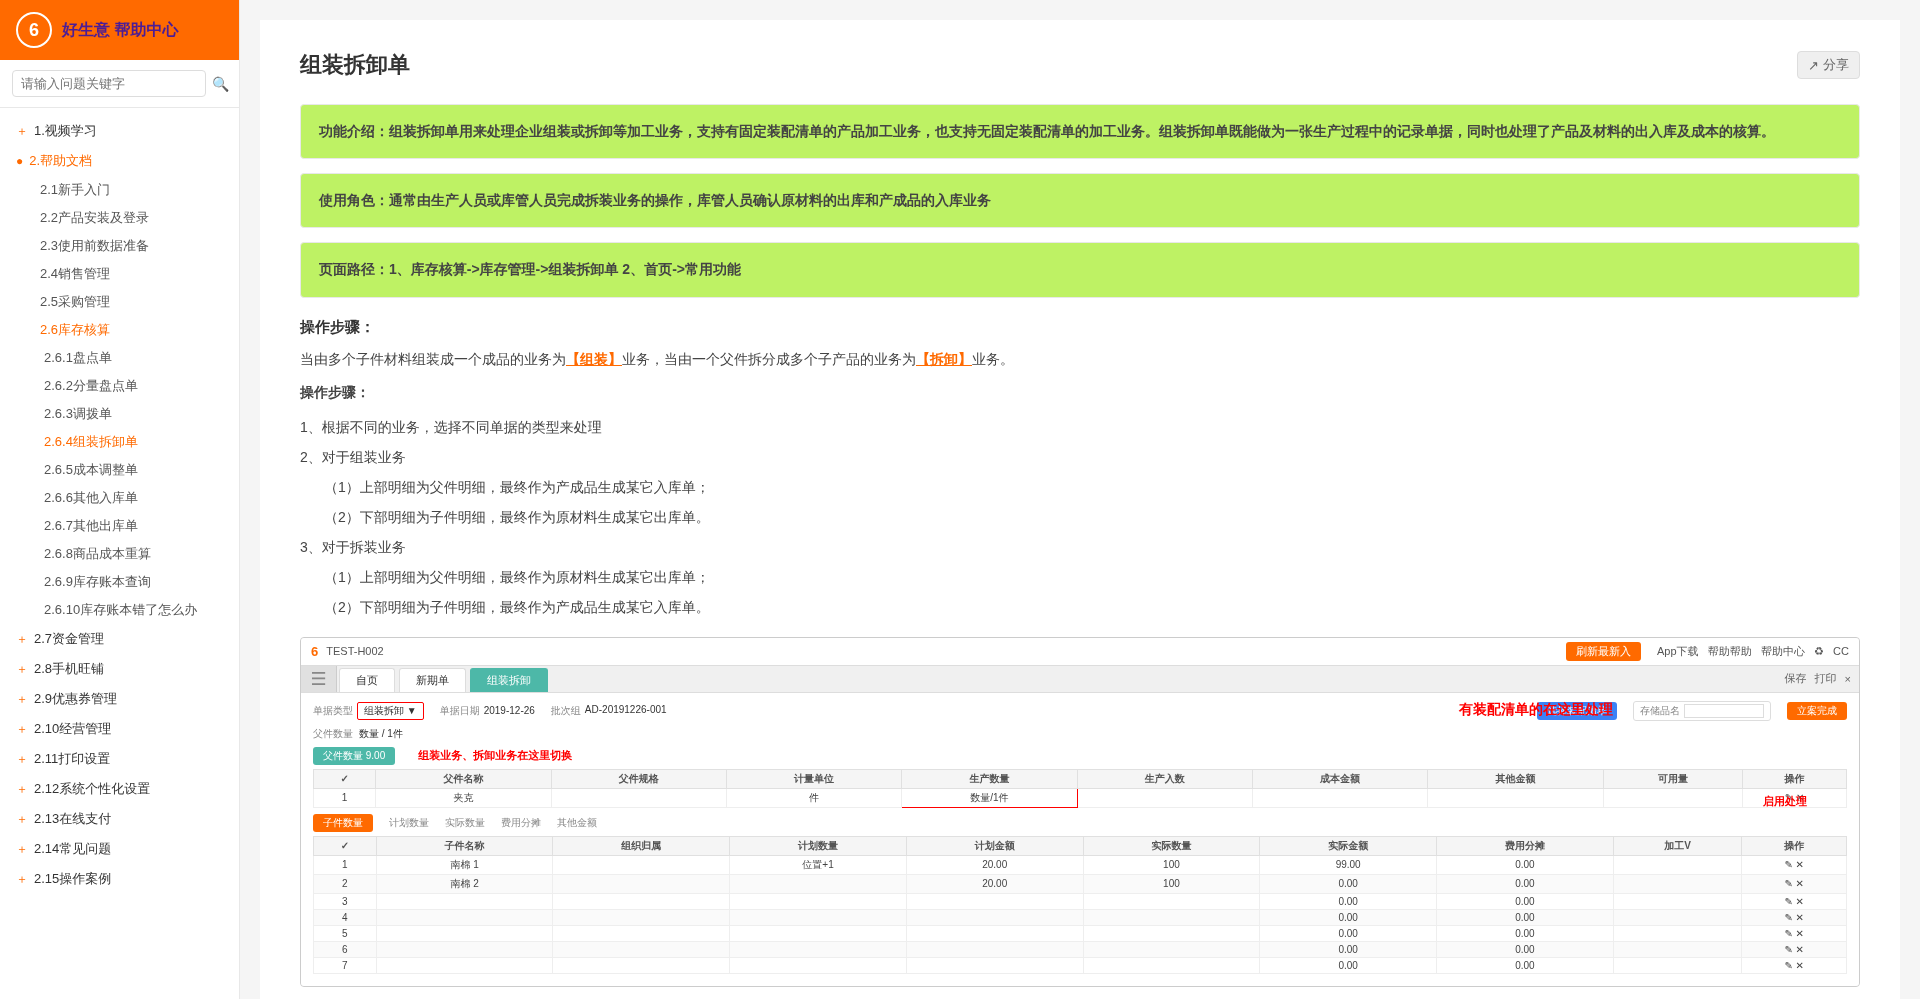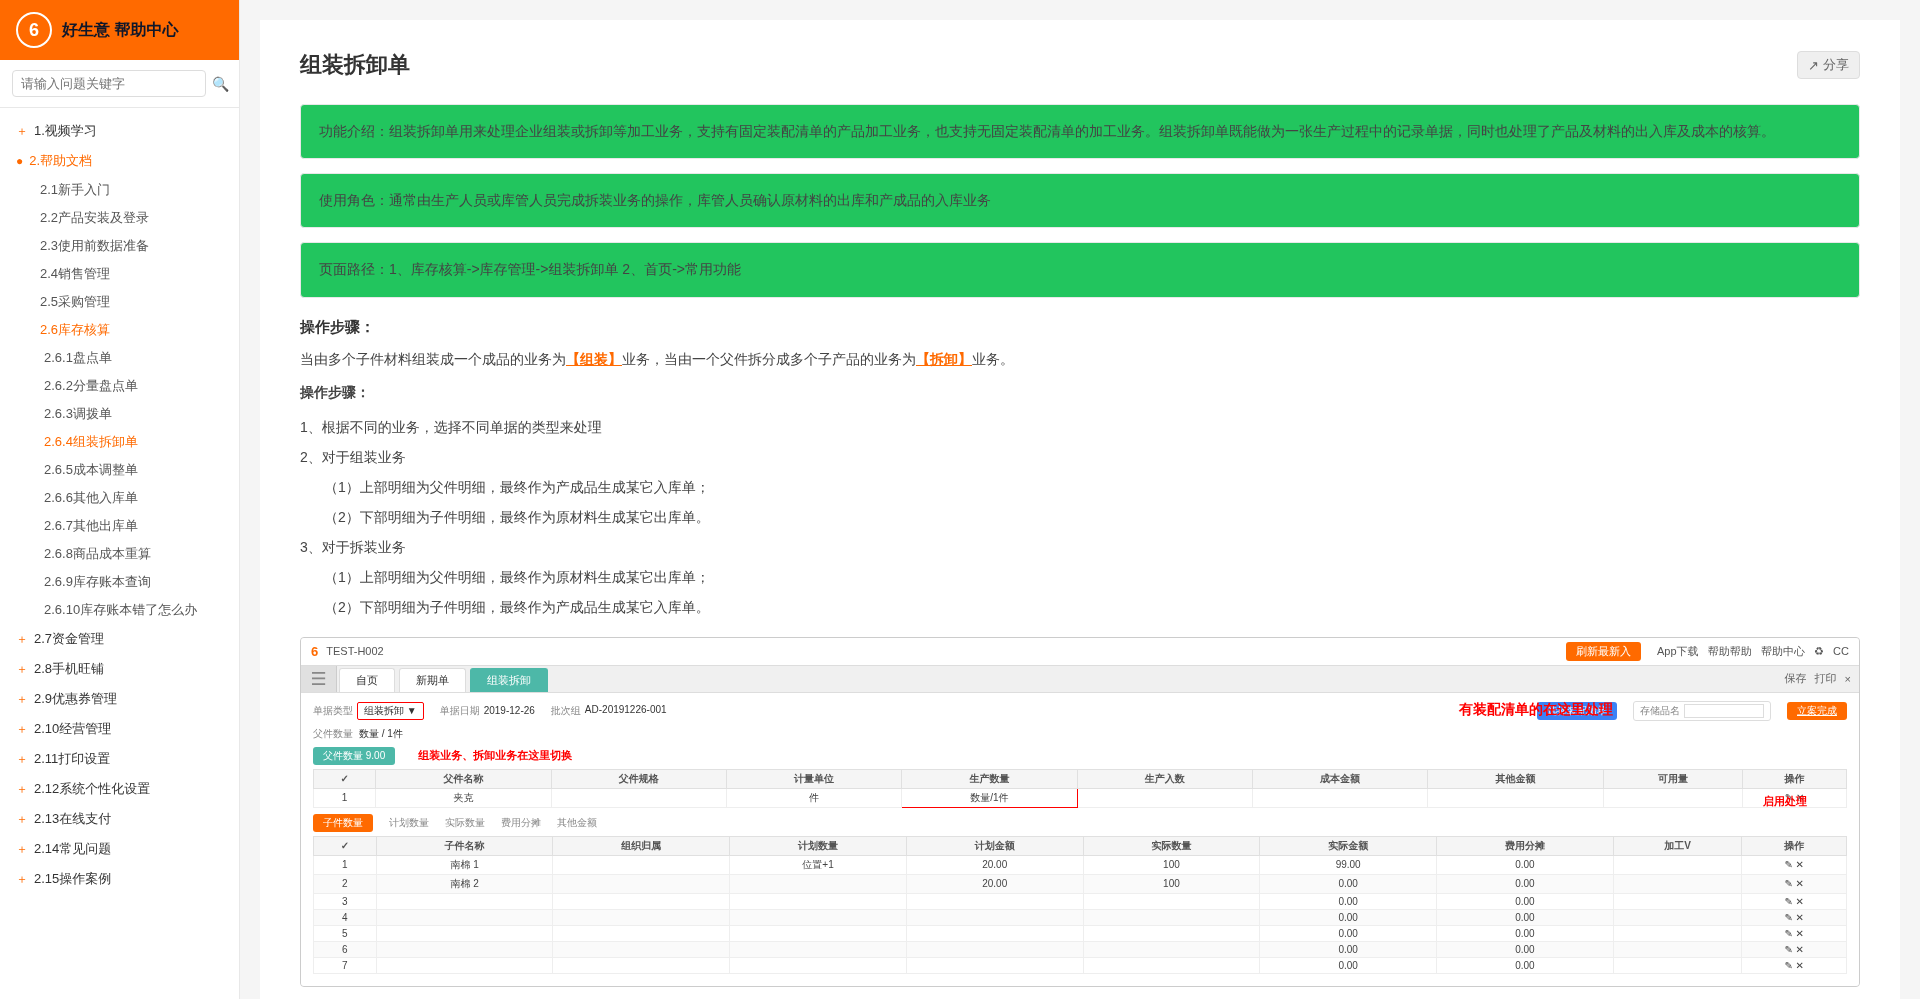--- a/index.html
+++ b/index.html
@@ -26,21 +26,21 @@
     }
     .logo-circle {
       width: 36px; height: 36px;
       background: #ff6a00;
       border: 2px solid #fff;
       border-radius: 50%;
       display: flex; align-items: center; justify-content: center;
       color: #fff; font-size: 18px; font-weight: bold;
     }
     .sidebar-title {
-      color: #0f172a; font-size: 16px; font-weight: bold;
+      color: #4c1d95; font-size: 16px; font-weight: bold;
     }
     .search-box {
       padding: 10px 12px;
       border-bottom: 1px solid #e8e8e8;
       display: flex;
       align-items: center;
       gap: 6px;
       flex-shrink: 0;
     }
     .search-box input {
@@ -110,28 +110,29 @@
       color: #666;
       border: 1px solid #ddd;
       border-radius: 4px;
       padding: 4px 10px;
       cursor: pointer;
       display: flex;
       align-items: center;
       gap: 4px;
     }
     .info-block {
-      background: #22c55e;
+      background: #bef264;
       border: 1px solid #e8e8e8;
       border-radius: 4px;
       padding: 14px 18px;
       margin-bottom: 14px;
       font-size: 14px;
       line-height: 1.8;
       color: #444;
+      font-weight: bold;
     }
     .section-title {
       font-size: 15px;
       font-weight: bold;
       color: #333;
       margin: 20px 0 10px 0;
     }
     .step-intro {
       font-size: 14px;
       color: #444;
@@ -380,21 +381,21 @@
           <div style="display:flex;gap:4px;align-items:flex-start;">
             <span style="color:#888;font-size:10px;">批次组</span>
             <span style="font-size:10px;color:#333;">AD-20191226-001</span>
           </div>
           <div style="flex:1;"></div>
           <div style="background:#3b82f6;color:#fff;border-radius:3px;padding:2px 10px;font-size:10px;cursor:pointer;">选择装配清单</div>
           <div style="display:flex;gap:4px;align-items:center;border:1px solid #ddd;border-radius:3px;padding:2px 6px;">
             <span style="color:#888;font-size:10px;">存储品名</span>
             <div style="border:1px solid #ddd;width:80px;height:14px;background:#fff;"></div>
           </div>
-          <div style="background:#ff6a00;color:#fff;border-radius:3px;padding:2px 10px;font-size:10px;cursor:pointer;text-decoration:underline;">立案完成</div>
+          <div style="background:#ff6a00;color:#fff;border-radius:3px;padding:2px 10px;font-size:10px;cursor:pointer;">立案完成</div>
         </div>
 
         <div style="position:absolute;top:8px;right:246px;color:red;font-size:14px;font-weight:bold;">有装配清单的在这里处理</div>
 
         <div style="display:flex;gap:6px;align-items:center;margin-bottom:6px;">
           <span style="color:#888;font-size:10px;">父件数量</span>
           <span style="font-size:10px;color:#333;">数量 / 1件</span>
           <div style="flex:1;"></div>
         </div>
 

